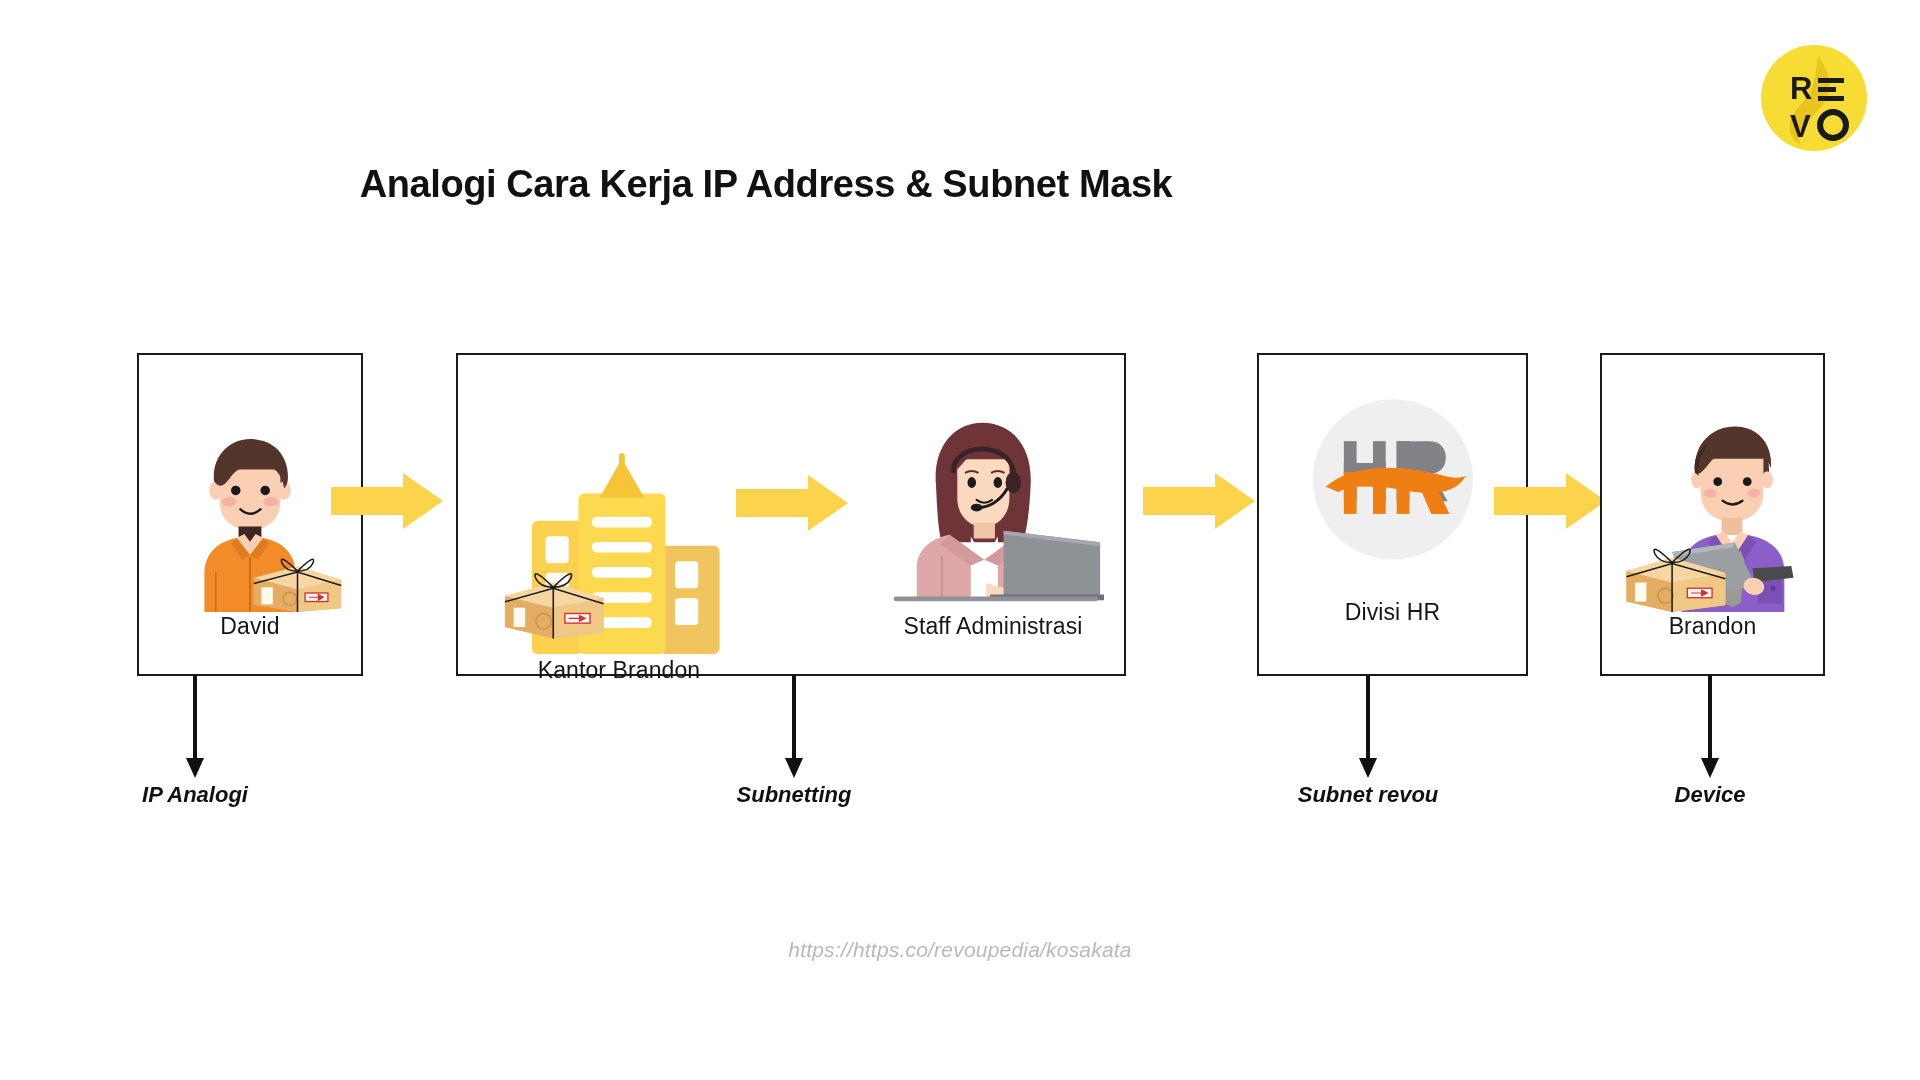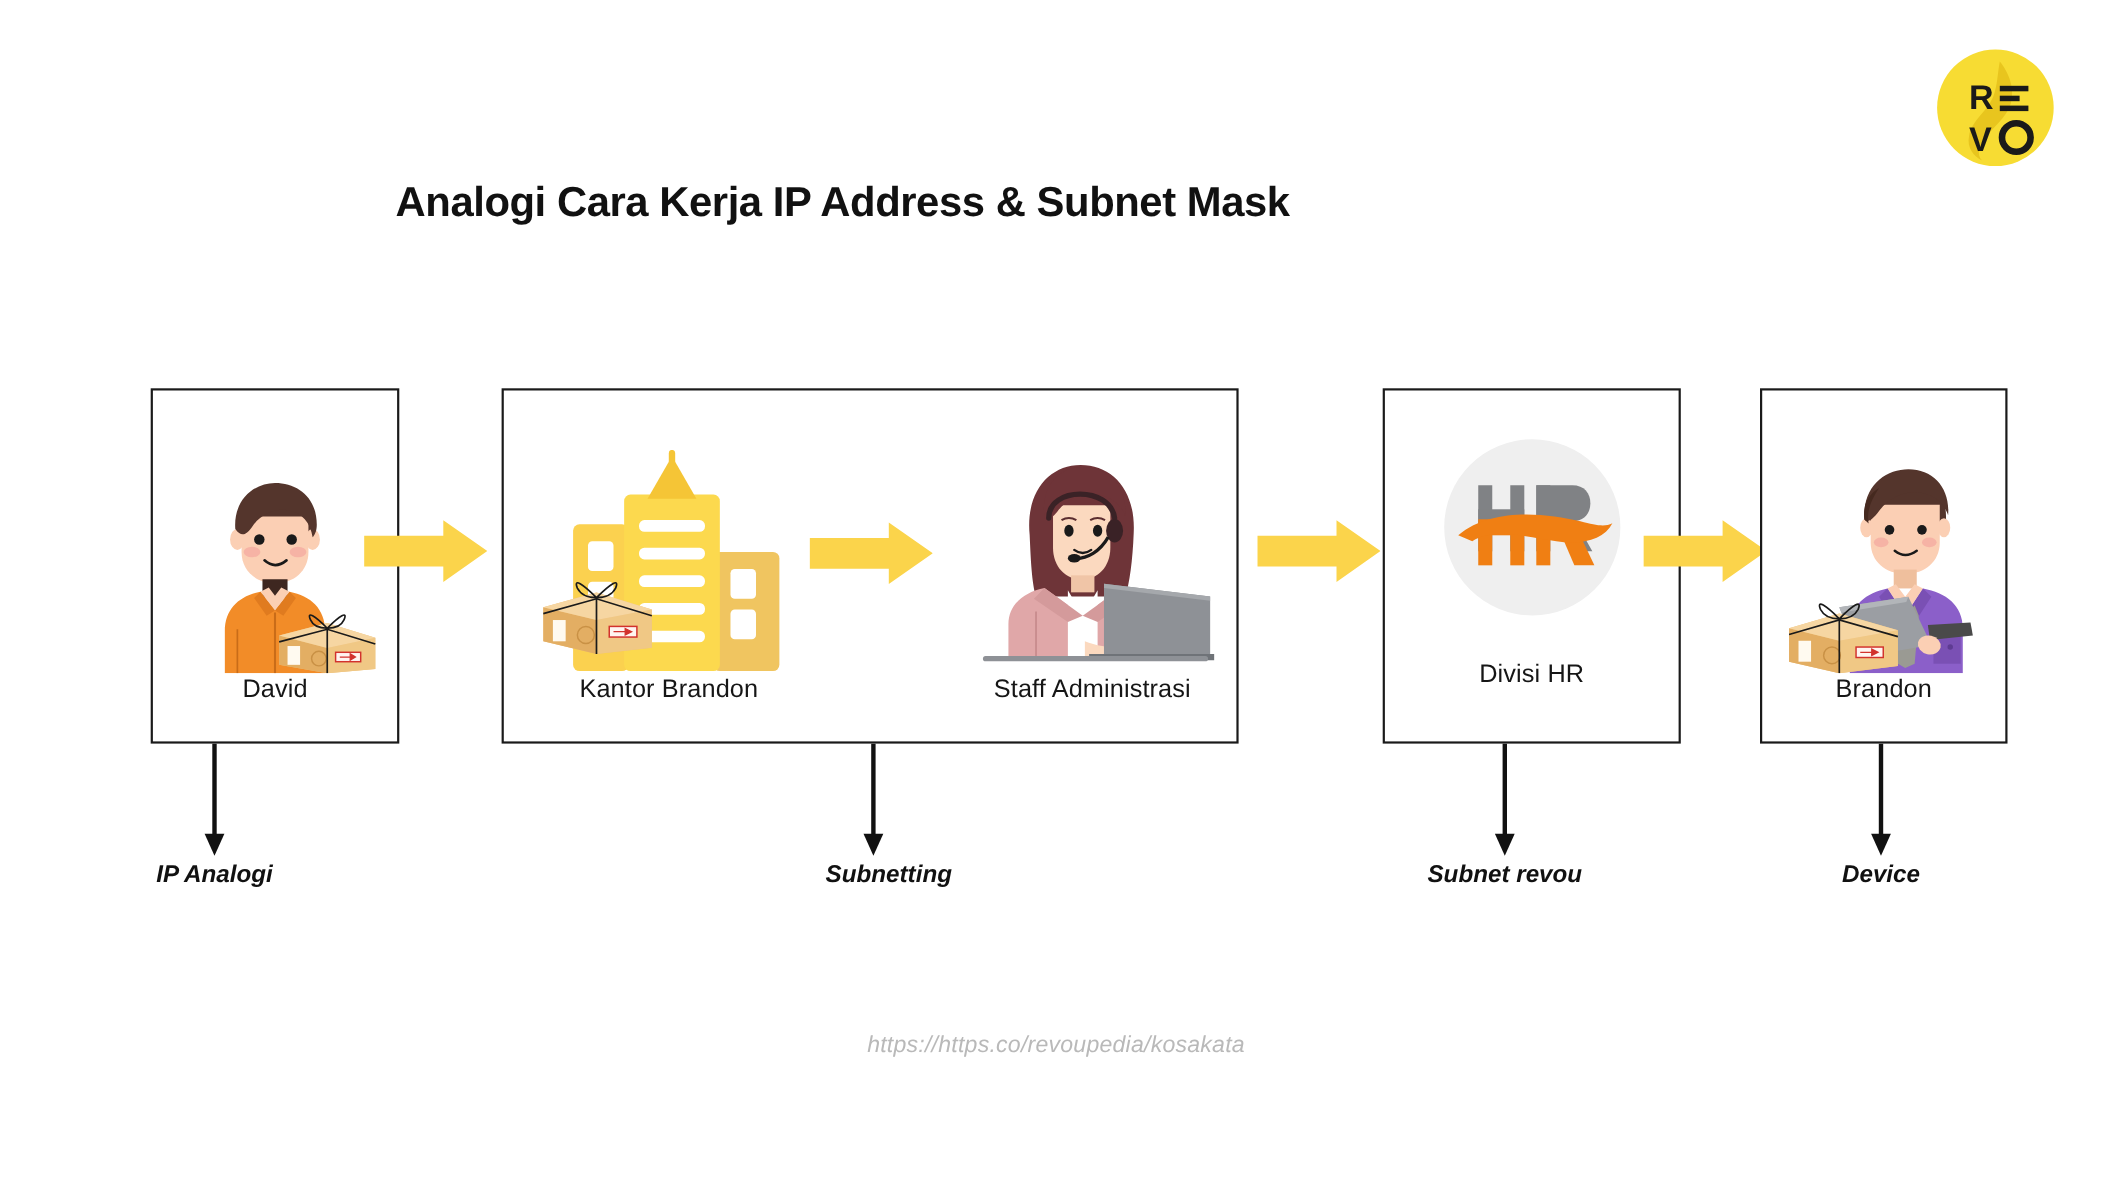--- a/index.html
+++ b/index.html
@@ -192,21 +192,21 @@
 </div>
 
 <div class="flow-arrow" style="left:331px;">
   <svg viewBox="0 0 112 60" width="112" height="60">
       <path d="M0 16 L72 16 L72 2 L112 30 L72 58 L72 44 L0 44 Z" fill="#FBD44B"></path>
     </svg>
 </div>
 
 <div class="stage-box" style="left:456px; width:670px;">
 
-  <div class="cell" style="left:0; width:300px;">
+  <div class="cell" style="left:11px; width:300px;margin-top:44px;">
     <div class="art">
       <svg viewBox="0 0 240 210" width="232" height="203">
 
         <rect x="162" y="96" width="62" height="112" rx="6" fill="#F0C560"></rect>
         <rect x="178" y="112" width="24" height="28" rx="4" fill="#FFFFFF"></rect>
         <rect x="178" y="150" width="24" height="28" rx="4" fill="#FFFFFF"></rect>
 
         <rect x="30" y="70" width="52" height="138" rx="6" fill="#FBD14F"></rect>
         <rect x="44" y="86" width="24" height="28" rx="4" fill="#FFFFFF"></rect>
         <rect x="44" y="124" width="24" height="28" rx="4" fill="#FFFFFF"></rect>
@@ -424,17 +424,17 @@
     </svg>
 </div>
 <div class="down-arrow" style="left:1697px;">
   <svg viewBox="0 0 26 110" width="26" height="110">
       <path d="M13 0 L13 88" stroke="#111111" stroke-width="4"></path>
       <path d="M13 102 L4 82 L22 82 Z" fill="#111111"></path>
     </svg>
 </div>
 
 <div class="bottom-label" style="left:195px;">IP Analogi</div>
-<div class="bottom-label" style="left:794px;margin-left:14px;">Subnetting</div>
+<div class="bottom-label" style="left:794px;">Subnetting</div>
 <div class="bottom-label" style="left:1368px;">Subnet revou</div>
 <div class="bottom-label" style="left:1710px;">Device</div>
 
 <div id="footer-url">https://https.co/revoupedia/kosakata</div>
 
 </body></html>

